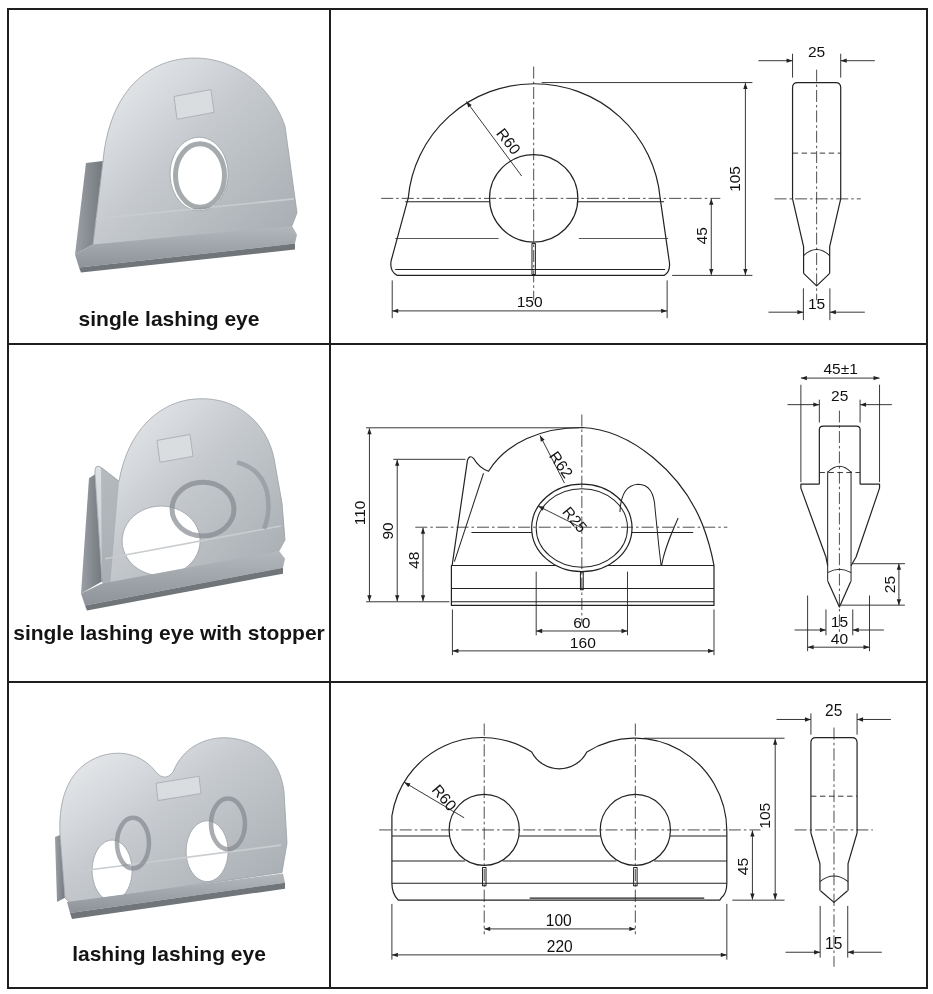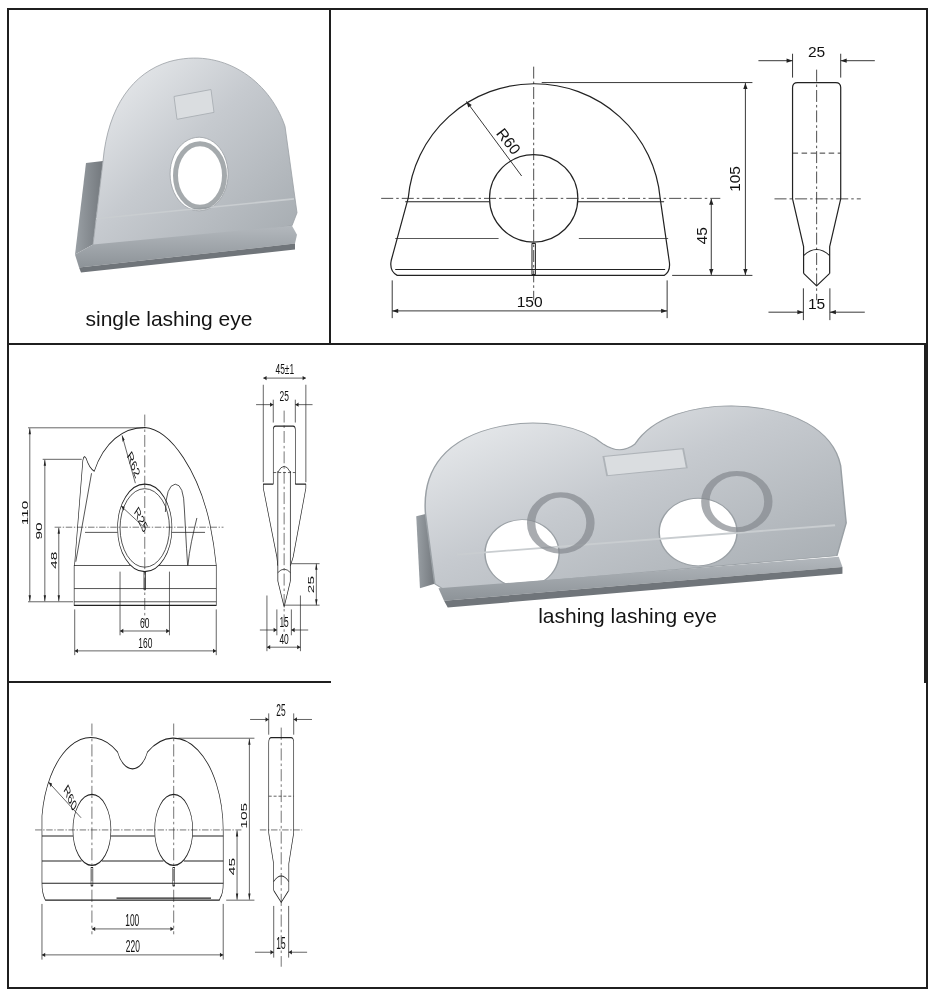--- a/index.html
+++ b/index.html
@@ -3,21 +3,21 @@
 <meta charset="utf-8">
 <style>
   html,body{margin:0;padding:0;background:#ffffff;width:933px;height:994px;overflow:hidden;
     font-family:"Liberation Sans",sans-serif;}
   #sheet{position:absolute;left:7px;top:8px;width:917px;height:977px;border:2px solid #1f1f1f;
     display:grid;grid-template-columns:322px 1fr;grid-template-rows:335px 338px 1fr;background:#fff;}
   .cell{position:relative;background:#fff;border-right:2px solid #1f1f1f;border-bottom:2px solid #1f1f1f;overflow:hidden;}
   .cell.lc{border-right:none}
   .cell.lr{border-bottom:none}
   .cell svg{position:absolute;left:0;top:0;width:100%;height:100%;}
-  .caption{position:absolute;left:0;right:0;text-align:center;font-size:21px;color:#141414;}
+  .caption{position:absolute;left:0;right:0;text-align:center;font-size:21px;color:#141414;font-weight:bold;}
   
   .ln{stroke:#222;stroke-width:1;fill:none;stroke-linecap:butt;stroke-linejoin:round;}
   .ol{stroke:#222;stroke-width:1.2;fill:none;stroke-linejoin:round;}
   .cl{stroke:#222;stroke-width:0.8;fill:none;stroke-dasharray:12 3 2.5 3;}
   .dsh{stroke:#222;stroke-width:0.9;fill:none;stroke-dasharray:5.5 3.5;}
   .dim{stroke:#222;stroke-width:0.9;fill:none;}
   text.dt{font-family:"Liberation Sans",sans-serif;font-size:15.5px;fill:#111;text-anchor:middle;
     dominant-baseline:middle;stroke:none;}
 </style>
 </head>
@@ -94,20 +94,35 @@
         <line class="dim" x1="508" y1="51" x2="542" y2="51" marker-start="url(#arr)"></line>
         <text class="dt" x="484" y="43.5">25</text>
         <path class="dim" d="M 470.8 280 V 312 M 497.2 280 V 312"></path>
         <line class="dim" x1="436" y1="304" x2="470.8" y2="304" marker-end="url(#arr)"></line>
         <line class="dim" x1="497.2" y1="304" x2="532" y2="304" marker-start="url(#arr)"></line>
         <text class="dt" x="484" y="296.5">15</text>
       </g>
     </svg>
   </div>
 
+  <div class="cell">
+    <svg viewBox="0 0 320 338" preserveAspectRatio="none">
+      <path d="M 72 250 L 80 134 L 86 130 L 93 238 Z" fill="url(#gEdge)"></path>
+      <path fill-rule="evenodd" stroke="#9aa0a5" stroke-width="0.8" d="M 93 238 L 86 130 Q 85 119 92 123 L 110 137 C 119 86 149 60 180 55 C 227 48 258 79 265 114 L 273 159 L 276 196 L 270 207 L 99 247 Z
+           M 152 162 a 39 35 0 1 0 0.2 0 Z" fill="url(#gBody)"></path>
+      <path d="M 92 123 L 110 137 L 101 243 L 93 238 Z" fill="#969ca1" opacity="0.55"></path>
+      <path d="M 96 215 L 272 182" stroke="#c9cdd0" stroke-width="1.6" fill="none"></path>
+      <path d="M 72 250 L 93 240 L 270 207 L 276 215 L 274 224 L 76 262 Z" fill="url(#gBase)"></path>
+      <path d="M 76 262 L 274 224 L 274 230 L 78 267 Z" fill="#70757a"></path>
+      <path d="M 148 96 L 181 90 L 184 112 L 151 118 Z" fill="#dadde0" stroke="#aeb3b8"></path>
+      <path d="M 228 118 Q 252 124 258 148 Q 262 168 255 185" stroke="#8e9499" stroke-width="4.5" fill="none" opacity="0.65"></path>
+      <ellipse cx="194" cy="165" rx="31" ry="27" fill="none" stroke="#84898e" stroke-width="5" opacity="0.7"></ellipse>
+    </svg>
+    <div class="caption" style="top:276px">single lashing eye with stopper</div>
+  </div>
 
   <div class="cell lc">
     <svg viewBox="0 0 593 338" preserveAspectRatio="none">
       <g>
         <path class="ol" d="M 120 262 L 120 222 L 120.7 221.8 L 136 116 Q 138 110 142 114 C 146 121 151 125 157 127 C 175 98 210 83 250 83 C 300 85 350 130 370 180 C 375 193 379 207 381.7 221.8 L 381.7 262 L 120 262 Z"></path>
         <path class="ln" d="M 123 218 L 152 129"></path>
         <path class="ln" d="M 288 168 Q 289 141 306 140 Q 322 140 323 165 L 327 205 L 329 221.8 M 346 174 C 339 190 332 206 329.5 221.8"></path>
         <ellipse class="ol" cx="250" cy="184" rx="50" ry="44"></ellipse>
         <ellipse class="ln" cx="250" cy="184" rx="45.5" ry="39.5"></ellipse>
         <path class="ln" d="M 140 188.5 H 200 M 300 188.5 H 361"></path>

